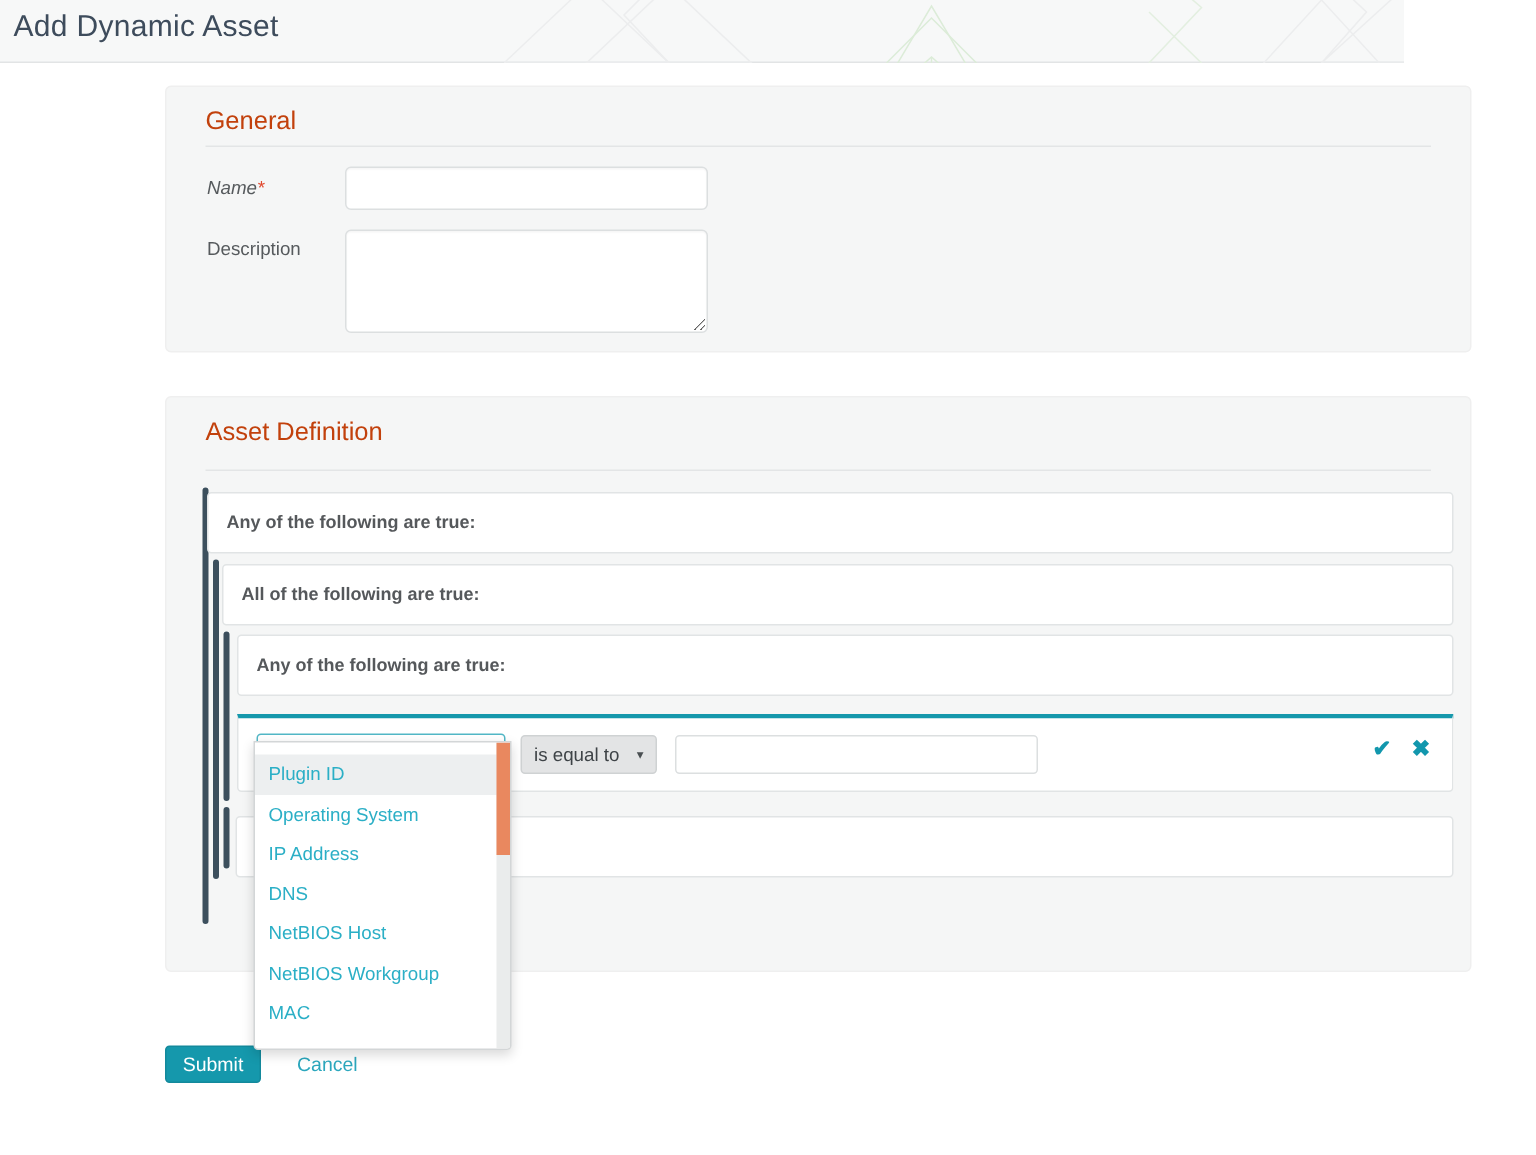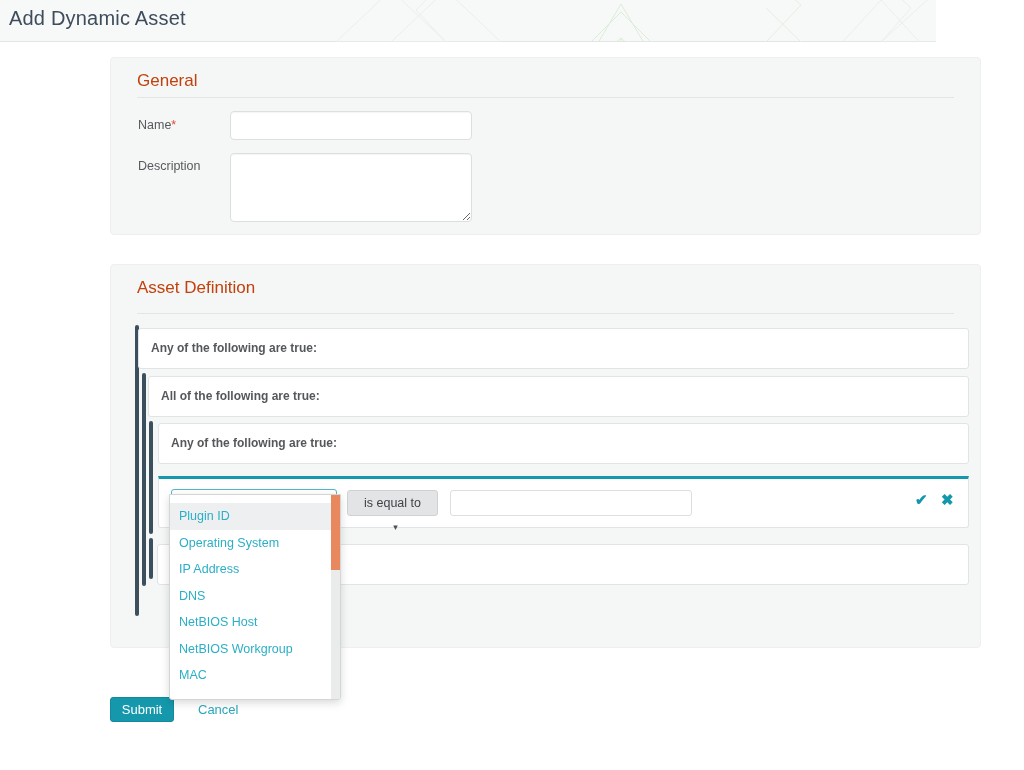--- a/index.html
+++ b/index.html
@@ -79,21 +79,20 @@
     position:absolute; left:5px; top:5px; width:1px; height:16px; background:#333;
   }
   .search-icon { position:absolute; right:7px; top:6px; width:15px; height:15px; }
   .operator-btn {
     position:absolute; left:188px; top:11px; width:91px; height:26px;
     background:#e3e4e5; border:1px solid #cfd2d3; border-radius:3px;
     font-size:12.5px; color:#3e4347; text-align:left; padding:0 8px;
     line-height:24px; cursor:default;
     display:flex; align-items:center; justify-content:space-between;
     font-family:"Liberation Sans", sans-serif;
-    flex-direction:column;
   }
   .caret-down { font-size:9px; color:#4a4f52; margin-left:6px; }
   .value-input {
     position:absolute; left:291px; top:11px; width:242px; height:26px;
     background:#fff; border:1px solid #dcdfe0; border-radius:3px;
     font-family:"Liberation Sans", sans-serif; font-size:12.5px; padding:0 7px;
   }
   .rule-confirm, .rule-cancel {
     position:absolute; top:13px; font-size:15px; font-weight:bold; color:#1297ad;
     cursor:pointer; line-height:1;
@@ -155,21 +154,21 @@
       <polyline points="465,42 430,8"></polyline>
     </g>
   </svg>
   <div class="page-title">Add Dynamic Asset</div>
 </div>
 
 <div class="panel panel-general">
   <div class="section-title">General</div>
   <div class="section-sep"></div>
 
-  <div class="field-label" style="top:60px;"><span>Name</span><span class="req">*</span></div>
+  <div class="field-label" style="top:60px;font-style:italic;"><span>Name</span><span class="req">*</span></div>
   <input class="text-input name-input" type="text" value="" style="">
 
   <div class="field-label" style="top:101px;">Description</div>
   <textarea class="textarea" style=""></textarea>
 </div>
 
 <div class="panel panel-assetdef">
   <div class="section-title">Asset Definition</div>
   <div class="section-sep"></div>
 

